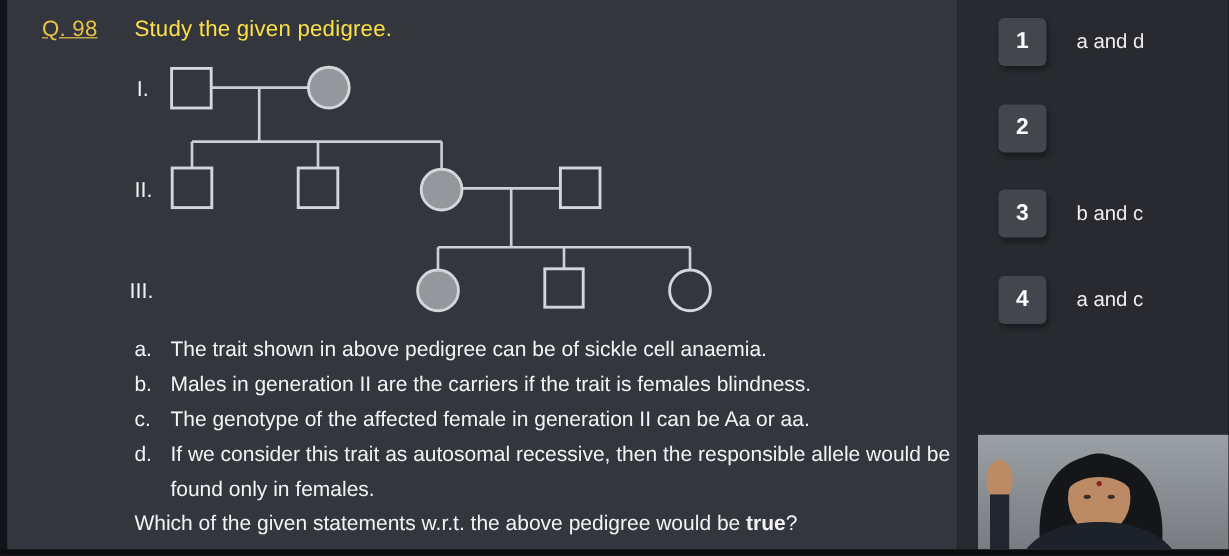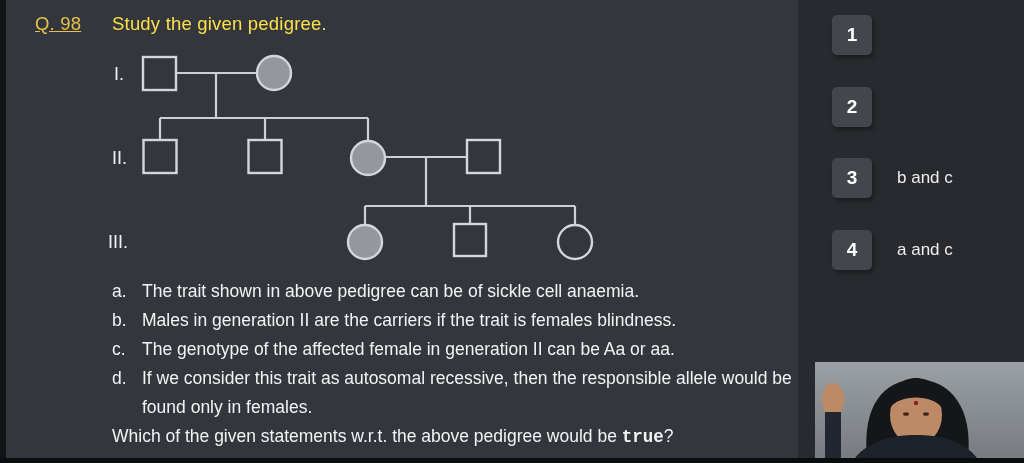--- a/index.html
+++ b/index.html
@@ -36,21 +36,21 @@
   
   .statements { position:absolute; left:112px; top:277px; width:690px; color:#f3f3f3; }
   .stmt-row { display:flex; font-size:17.5px; line-height:29px; }
   .stmt-letter { width:30px; flex:0 0 30px; }
   .stmt-text { width:655px; }
 
   .closing {
     position:absolute; left:112px; top:422px;
     color:#f3f3f3; font-size:17.5px; line-height:29px; width:690px;
   }
-  .closing b { font-weight:bold;font-family:Liberation Mono, monospace; }
+  .closing b { font-weight:bold; }
 
   
   .option { position:absolute; left:832px; width:190px; height:40px; cursor:pointer; }
   .opt-num {
     position:absolute; left:0; top:0; width:40px; height:40px;
     background:#43464c; border-radius:5px;
     box-shadow:2px 3px 4px rgba(0,0,0,.35);
     color:#ffffff; font-size:19px; font-weight:bold;
     display:flex; align-items:center; justify-content:center;
   }
@@ -127,20 +127,21 @@
     <span class="stmt-text">If we consider this trait as autosomal recessive, then the responsible allele would be found only in females.</span>
   </div>
 </div>
 
 <div class="closing">
   <span>Which of the given statements w.r.t. the above pedigree would be </span><b>true</b><span>?</span>
 </div>
 
 <div class="option opt-1">
   <div class="opt-num">1</div>
+  <div class="opt-label">a and d</div>
 </div>
 <div class="option opt-2">
   <div class="opt-num">2</div>
 </div>
 <div class="option opt-3">
   <div class="opt-num">3</div>
   <div class="opt-label">b and c</div>
 </div>
 <div class="option opt-4">
   <div class="opt-num">4</div>

